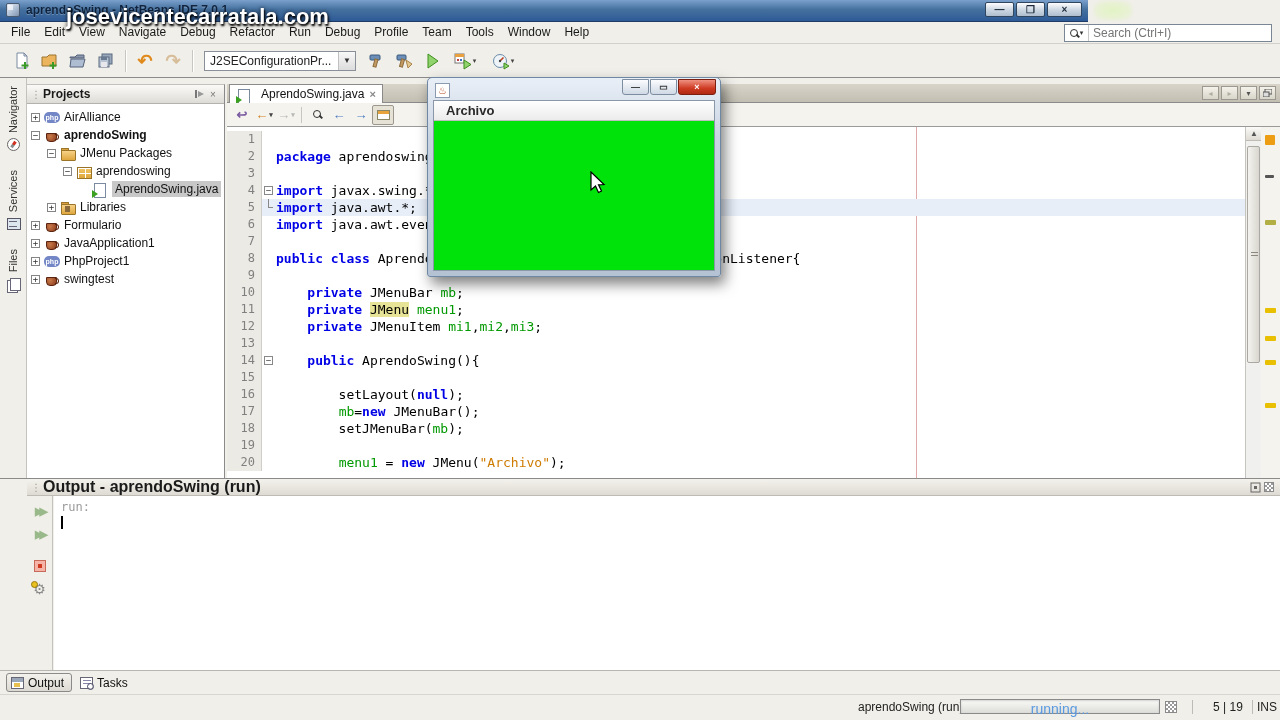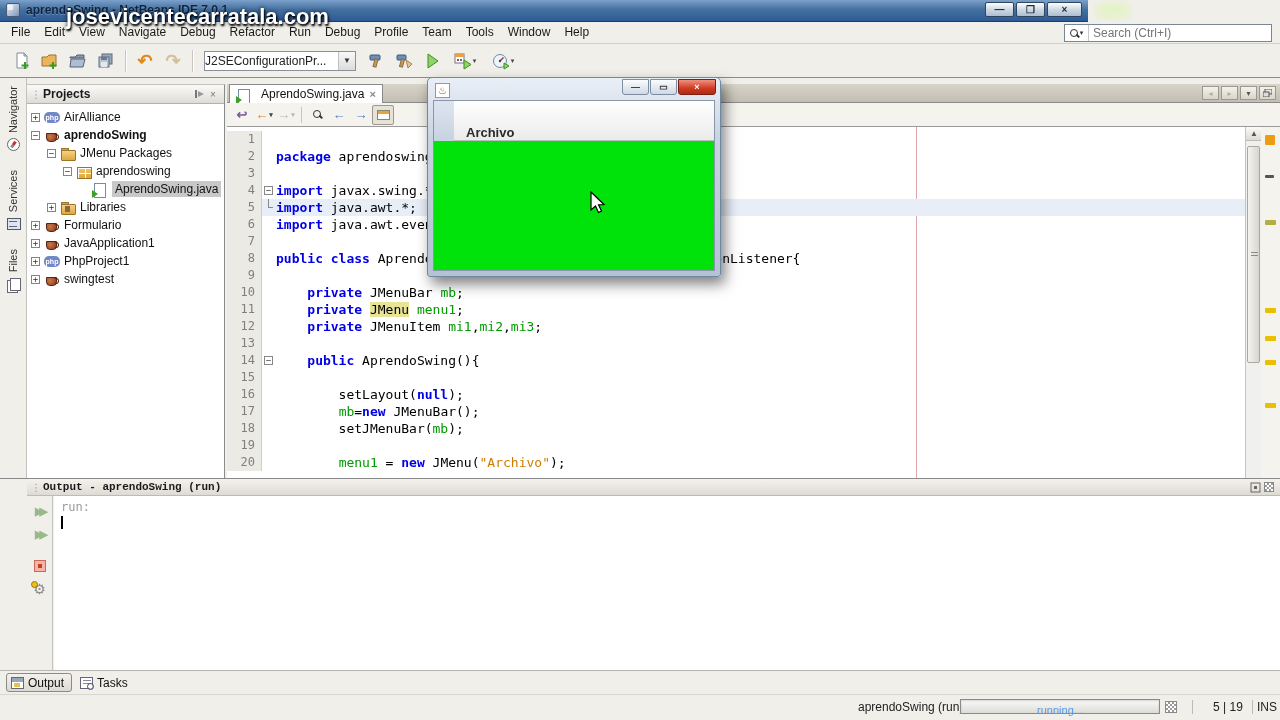--- a/index.html
+++ b/index.html
@@ -48,21 +48,21 @@
     padding:0 4px; font-family:"Liberation Sans",sans-serif; }
 
   
   .toolbar { position:absolute; left:0; top:44px; width:1280px; height:34px;
     background:#f0efe9; border-bottom:1px solid #8c8c8c; display:flex; align-items:center; padding-left:8px; }
   .tbtn { width:28px; height:28px; display:flex; align-items:center; justify-content:center; }
   .tsep { width:1px; height:22px; background:#c8c6c0; margin:0 5px; box-shadow:1px 0 0 #fff; }
   .glyphbtn { font-size:18px; font-weight:bold; line-height:18px; }
   .combo { width:152px; height:20px; border:1px solid #8a9099; background:#fff;
     display:flex; align-items:center; margin:0 6px; }
-  .combo .combo-text { flex:1; font-size:12px; color:#222; white-space:nowrap; overflow:hidden; }
+  .combo .combo-text { flex:1; font-size:12px; color:#222; padding-left:5px; white-space:nowrap; overflow:hidden; }
   .combo .combo-arrow { width:17px; height:100%; border-left:1px solid #c0c0c0;
     display:flex; align-items:center; justify-content:center; font-size:8px; color:#333;
     background:linear-gradient(180deg,#f8f8f8,#dcdcdc); }
   .dd-arrow { font-size:7px; color:#444; margin-left:1px; }
 
   
   .vtabs { position:absolute; left:0; top:78px; width:27px; height:400px;
     background:#f0efe9; border-right:1px solid #c4c2bc; display:flex; flex-direction:column;
     align-items:center; padding-top:8px; gap:18px; }
   .vtab { display:flex; flex-direction:column; align-items:center; gap:4px; }
@@ -179,32 +179,32 @@
   .appwin-titlebar { height:20px; position:relative; }
   .appwin-icon { position:absolute; left:2px; top:3px; width:15px; height:15px; background:#fff;
     border:1px solid #8a9ab0; font-size:10px; line-height:14px; text-align:center; color:#b34a20; }
   .appwin-btns { position:absolute; right:-1px; top:-1px; display:flex; gap:1px; }
   .awbtn { width:27px; height:16px; border:1px solid #7c8da0; border-radius:0 0 3px 3px;
     background:linear-gradient(180deg,#fbfcfe,#cfd9e5); font-size:9px; line-height:14px;
     text-align:center; color:#333; font-weight:bold; }
   .awbtn.close { width:38px; background:linear-gradient(180deg,#ef9181,#ce3a22 60%,#b02a14);
     border-color:#7c1f10; color:#fff; }
   .appwin-inner { border:1px solid #8a97a8; height:calc(100% - 20px); display:flex; flex-direction:column; }
-  .appwin-menubar { height:40px; background:linear-gradient(180deg,#ffffff,#ebebeb);
-    border-bottom:1px solid #bdbdbd; display:flex; align-items:flex-end;margin-left:20px; }
+  .appwin-menubar { height:20px; background:linear-gradient(180deg,#ffffff,#ebebeb);
+    border-bottom:1px solid #bdbdbd; display:flex; align-items:center; }
   .appwin-menuitem { font-size:13px; font-weight:bold; color:#2a2a2a; padding:0 12px; }
   .appwin-content { flex:1; background:#00e30a; position:relative; }
   .cursor { position:absolute; left:155px; top:50px; }
 
   
   .out-splitter { position:absolute; left:0; top:478px; width:1280px; height:1px; background:#8a8a8a; }
   .output-header { position:absolute; left:27px; top:479px; width:1253px; height:17px;
     background:linear-gradient(180deg,#f4f2ec,#dddbd3); border-bottom:1px solid #bdbbb3;
     display:flex; align-items:center; padding:0 4px; }
-  .output-header .panel-title { font-size:11px;font-family:Liberation Mono, monospace; }
+  .output-header .panel-title { font-size:16px; }
   .output-body { position:absolute; left:0; top:496px; width:1280px; height:174px; background:#f0efe9; }
   .out-toolbar { position:absolute; left:27px; top:0; width:26px; height:174px;
     background:#f0efe9; border-right:1px solid #c5c3bd; display:flex; flex-direction:column;
     align-items:center; padding-top:5px; }
   .obtn { width:21px; height:21px; display:flex; align-items:center; justify-content:center; margin-bottom:2px; }
   .rerun-ic { color:#9ab98a; font-size:11px; letter-spacing:-4px; font-weight:bold; }
   .stop-ic { width:12px; height:12px; border:1px solid #c86a5a; background:#f6b4a8; position:relative; }
   .stop-ic::after { content:""; position:absolute; inset:3px; background:#d03a20; }
   .gear-ic { position:relative; color:#8a8a8a; font-size:14px; line-height:14px; }
   .gear-ic::after { content:""; position:absolute; left:-2px; top:-1px; width:5px; height:5px;
@@ -229,21 +229,21 @@
   .tasks-ic::after { content:""; position:absolute; right:-2px; bottom:-2px; width:5px; height:5px;
     border:1.5px solid #446; border-radius:50%; background:rgba(255,255,255,.6); }
 
   
   .statusbar { position:absolute; left:0; top:694px; width:1280px; height:26px;
     background:#f0efe9; border-top:1px solid #d8d6d0; }
   .sb-process { position:absolute; left:858px; top:5px; font-size:12px; color:#222; }
   .sb-progress { position:absolute; left:960px; top:4px; width:200px; height:15px;
     border:1px solid #8a8a8a; background:linear-gradient(180deg,#fafaf8,#dcdcd8);
     box-shadow:inset 0 1px 2px rgba(0,0,0,.15); text-align:center; }
-  .sb-progress span { font-size:11px; color:#5a9ae0; line-height:14px; }
+  .sb-progress span { font-size:14px; color:#5a9ae0; line-height:14px; }
   .checker { width:12px; height:12px; border:1px solid #8a8a8a;
     background:repeating-conic-gradient(#9a9a9a 0 25%, #fff 0 50%) 0 0/4px 4px; }
   .sb-checker { position:absolute; left:1165px; top:6px; }
   .sb-sep { position:absolute; top:5px; width:1px; height:14px; background:#bdbbb5; }
   .sb-caretpos { position:absolute; left:1207px; top:5px; font-size:12px; color:#222; width:42px; text-align:center; }
   .sb-ins { position:absolute; left:1257px; top:5px; font-size:12px; color:#222; }
 </style>
 </head>
 <body>
 

